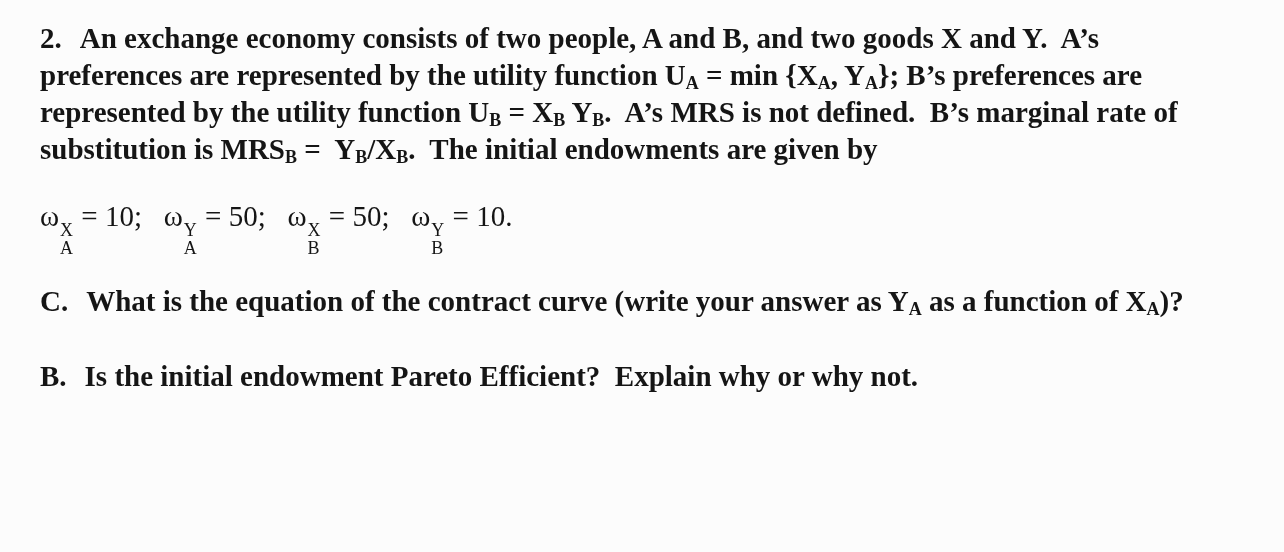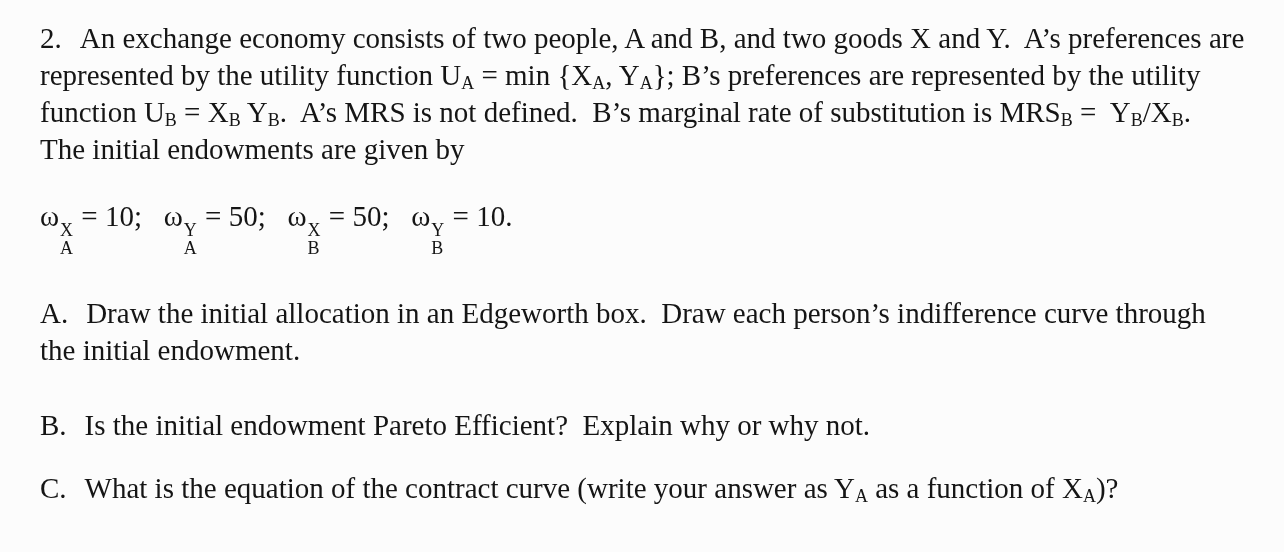--- a/index.html
+++ b/index.html
@@ -12,20 +12,21 @@
   .doc{
     box-sizing:border-box;
     width:1284px;height:552px;
     padding:20px 36px 0 40px;
     overflow:hidden;
   }
   .para{
     margin:0;
     line-height:37px;
     white-space:pre-wrap;
+    font-weight:bold;
   }
   .equation{
     margin-top:27px;
     text-align:left;
     line-height:42px;
     white-space:pre;
   }
   .part{margin-top:38px;}
   .part-c{margin-top:26px;}
   .label{margin-right:0.62em;}
@@ -44,19 +45,18 @@
 </style>
 </head>
 <body style="background: rgb(252, 252, 252); color: rgb(21, 21, 21);">
 
 <main class="doc">
 
   <p class="para intro"><span class="label">2.</span><span class="rich">An exchange economy consists of two people, A and B, and two goods X and Y.  A’s preferences are represented by the utility function U<sub>A</sub> = min {X<sub>A</sub>, Y<sub>A</sub>}; B’s preferences are represented by the utility function U<sub>B</sub> = X<sub>B</sub> Y<sub>B</sub>.  A’s MRS is not defined.  B’s marginal rate of substitution is MRS<sub>B</sub> =  Y<sub>B</sub>/X<sub>B</sub>.  The initial endowments are given by</span></p>
 
   <div class="equation"><span class="rich">ω<span class="supsub"><span class="ss-t">X</span><span class="ss-b">A</span></span> = 10;   ω<span class="supsub"><span class="ss-t">Y</span><span class="ss-b">A</span></span> = 50;   ω<span class="supsub"><span class="ss-t">X</span><span class="ss-b">B</span></span> = 50;   ω<span class="supsub"><span class="ss-t">Y</span><span class="ss-b">B</span></span> = 10.</span></div>
 
-  <p class="para part part-a"><span class="label">A.</span><span class="rich">Draw the initial allocation in an Edgeworth box.  Draw each person’s indifference curve through the initial endowment.</span></p>
+
+  <p class="para part part-c"><span class="label">C.</span><span class="rich">What is the equation of the contract curve (write your answer as Y<sub>A</sub> as a function of X<sub>A</sub>)?</span></p>
 
   <p class="para part part-b"><span class="label">B.</span><span class="rich">Is the initial endowment Pareto Efficient?  Explain why or why not.</span></p>
-
-  <p class="para part part-c"><span class="label">C.</span><span class="rich">What is the equation of the contract curve (write your answer as Y<sub>A</sub> as a function of X<sub>A</sub>)?</span></p>
 
 </main>
 
 </body></html>

